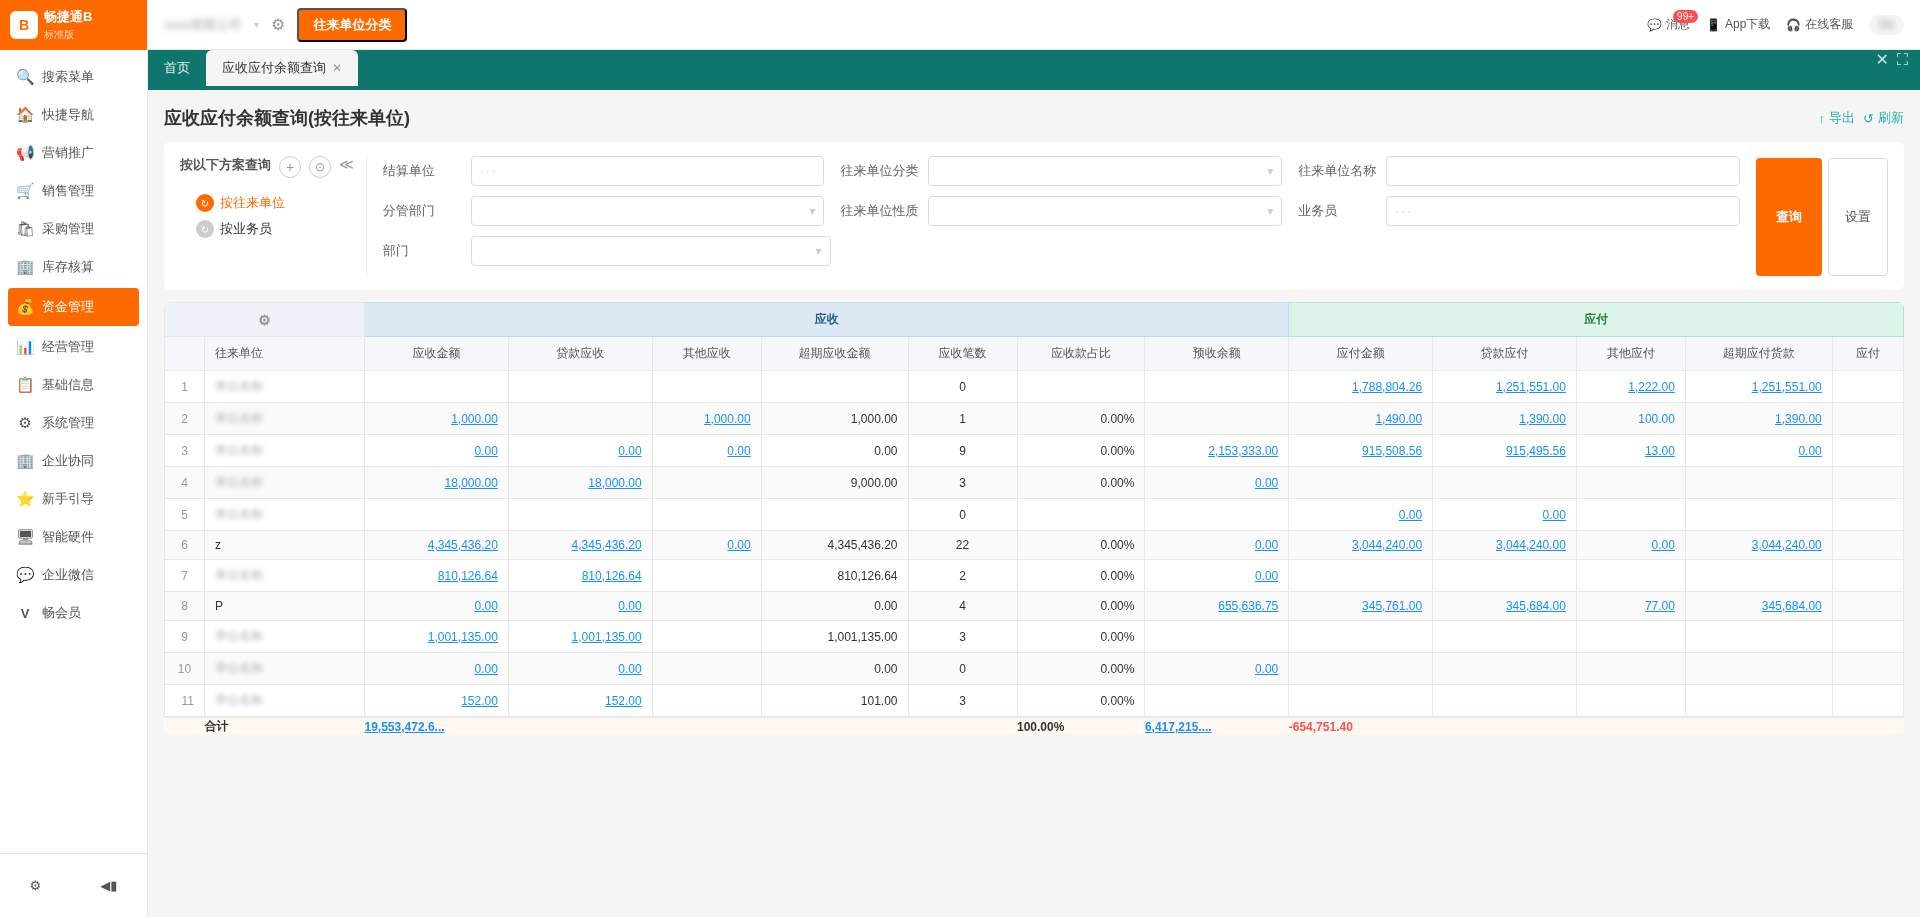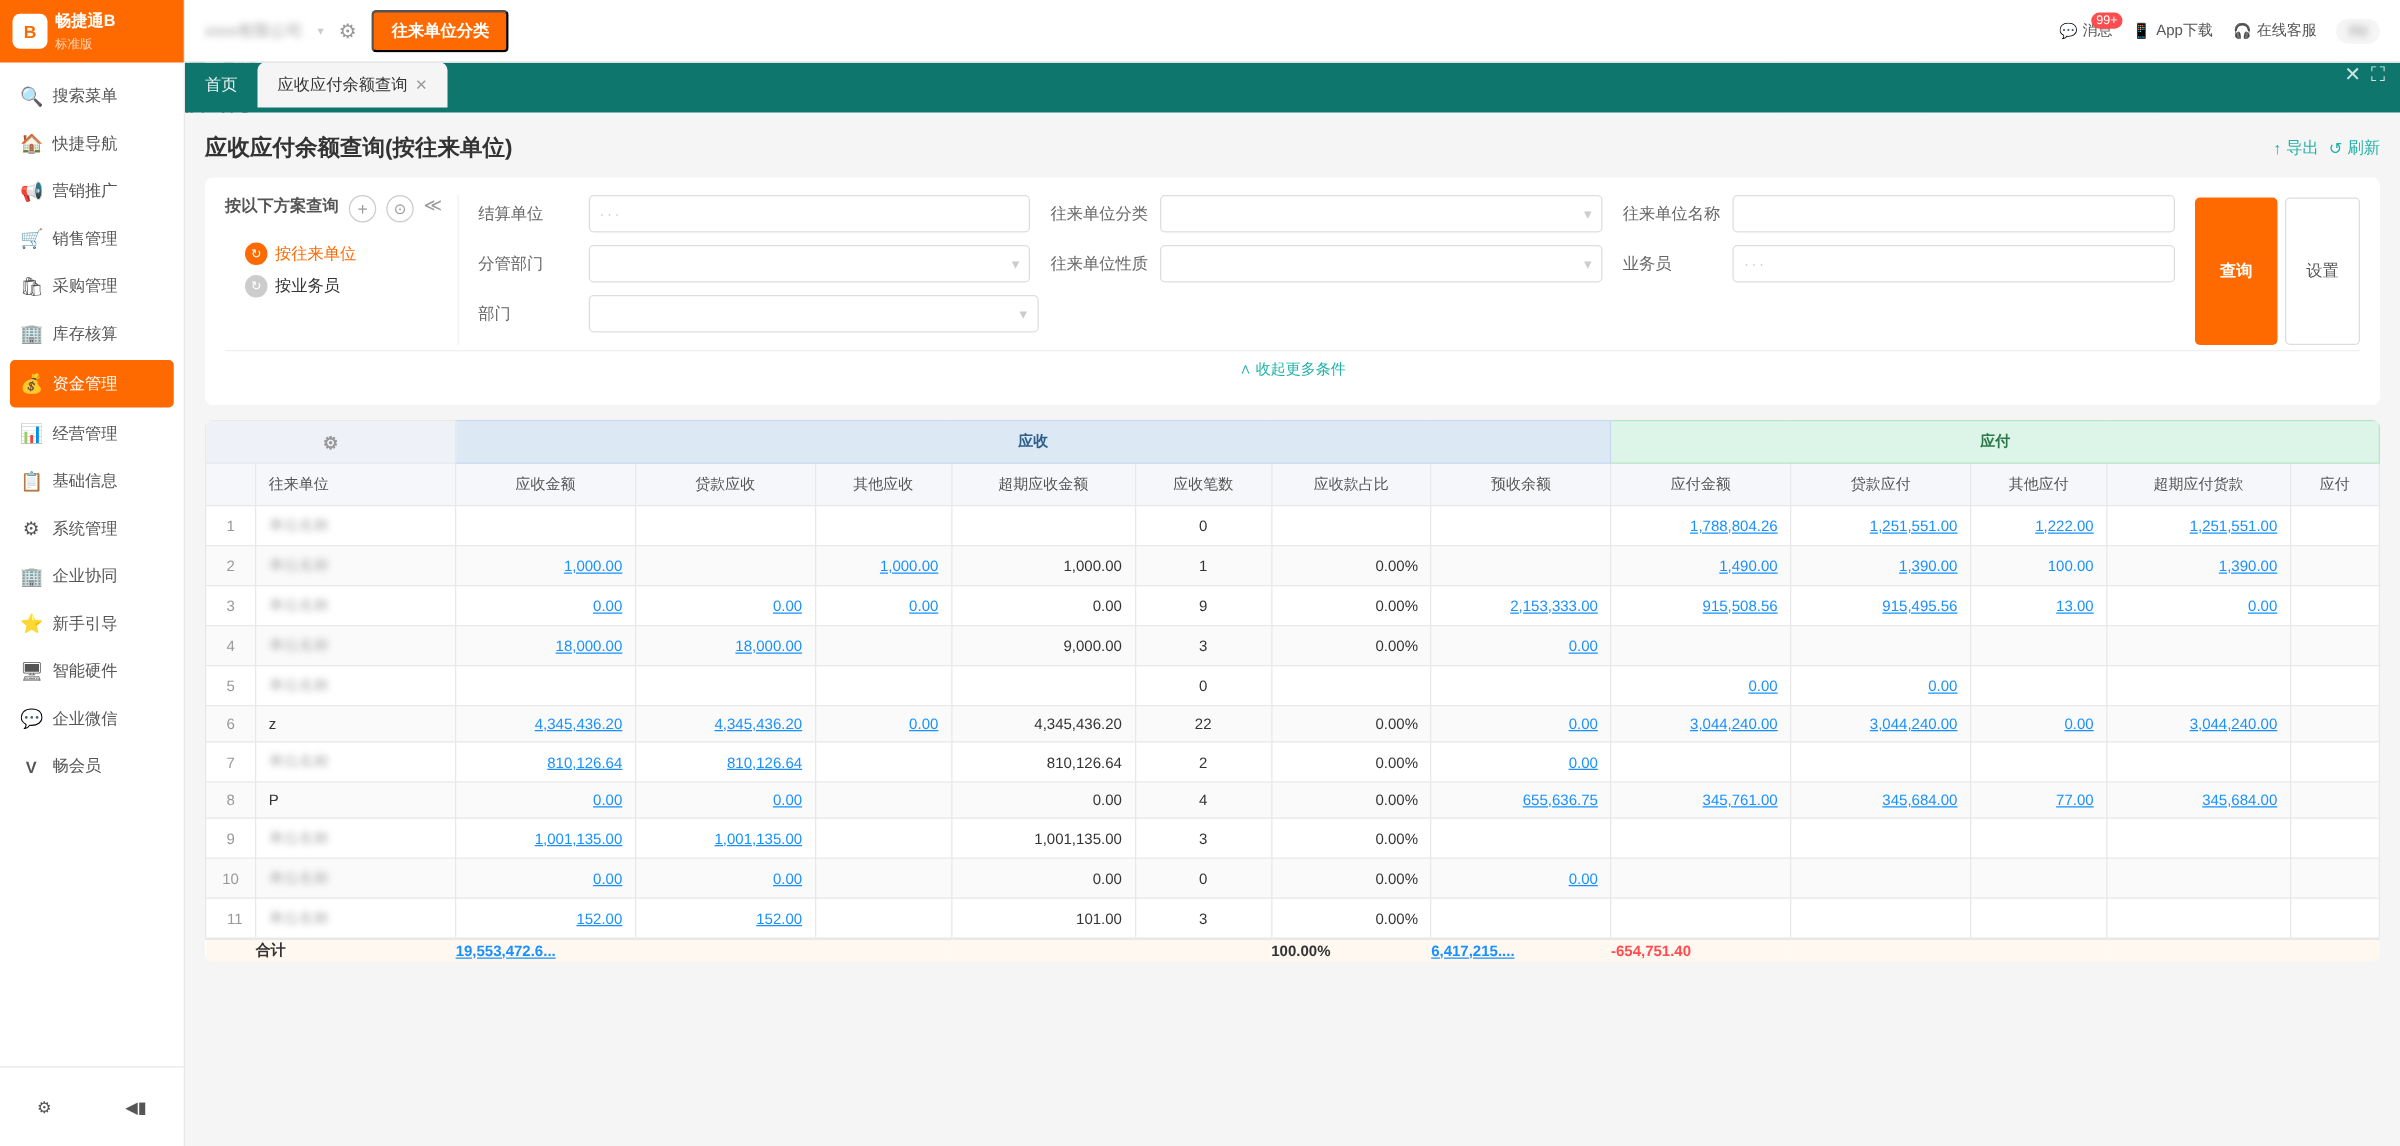--- a/index.html
+++ b/index.html
@@ -361,21 +361,20 @@
             </div>
           </div>
         </div>
 
         <div class="filter-query-col">
           <button class="btn-query">查询</button>
           <button class="btn-setting">设置</button>
         </div>
       </div>
 
-      <div class="filter-collapse-btn">∧ 收起更多条件</div>
     </div>
 
     <div class="table-wrap">
       <table>
         <thead>
           <tr class="group-header">
             <th colspan="2">
               <span class="table-settings-icon">⚙</span>
             </th>
             <th colspan="7" style="background:#dde8f5; color:#2c5f8a; border:1px solid #c5d8ef;">应收</th>

